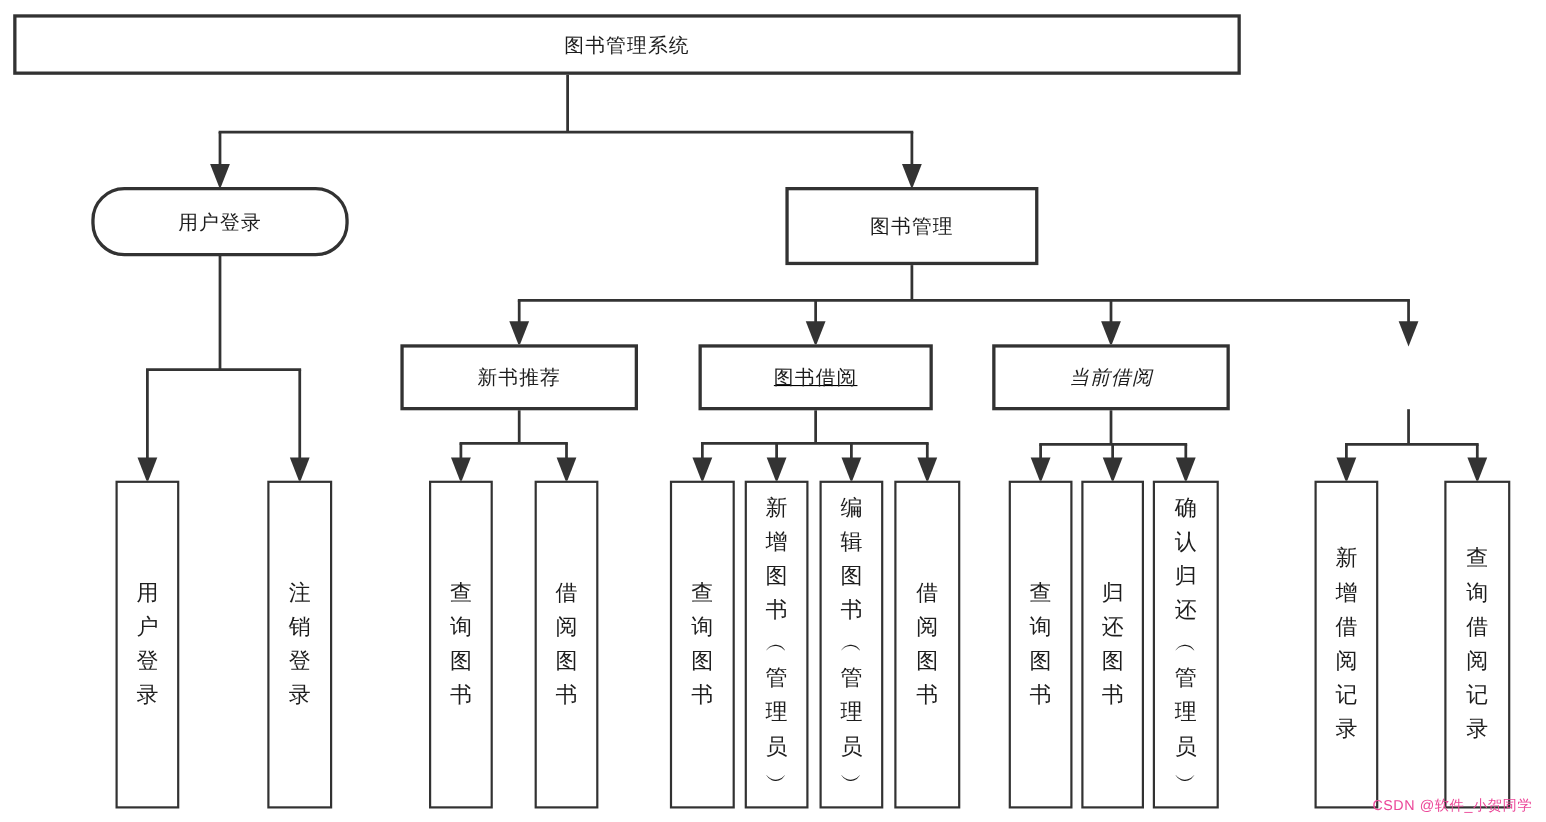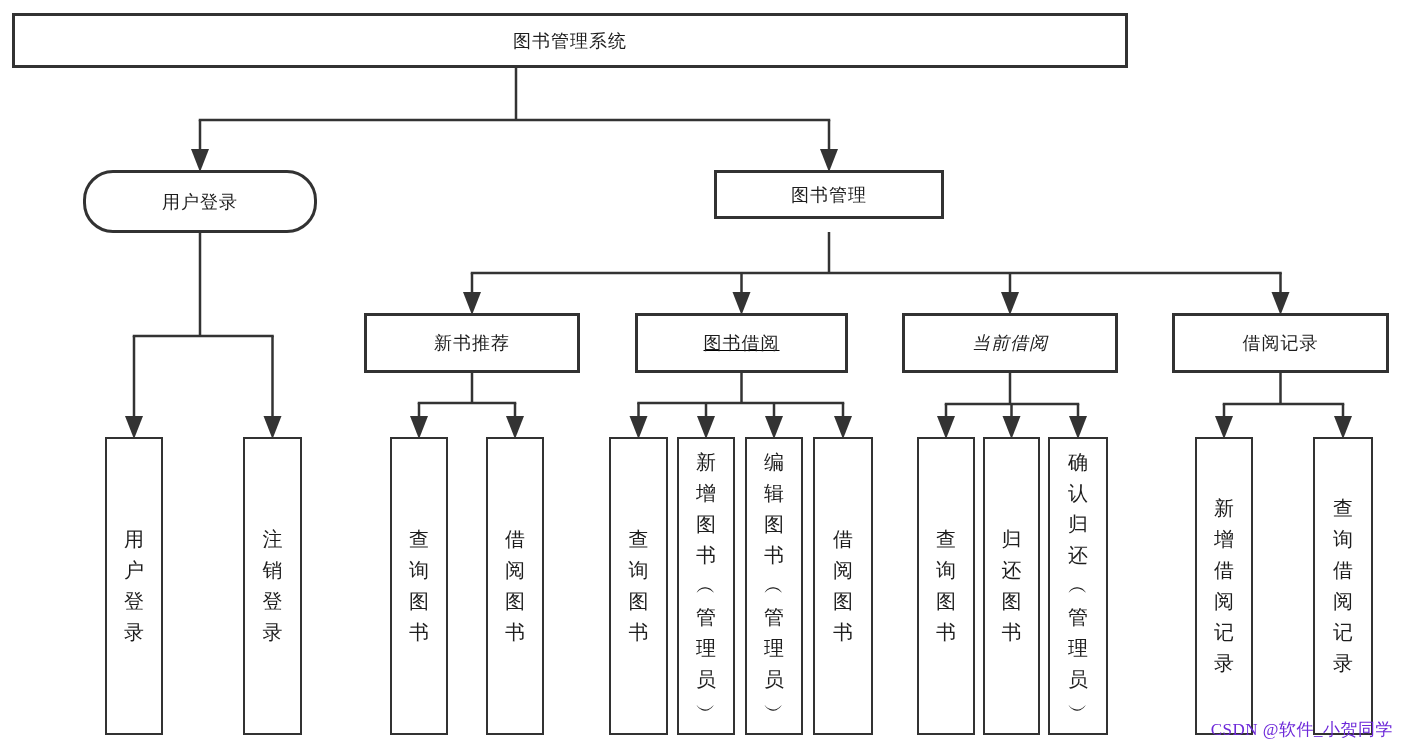--- a/index.html
+++ b/index.html
@@ -31,25 +31,24 @@
   }
   .node.v .label{
     display:flex;flex-direction:column;align-items:center;justify-content:center;
     font-size:20px;line-height:31px;letter-spacing:0;
   }
   .node.v .label .char{display:block;height:31px;text-align:center;}
   .watermark{
     position:absolute;
     right:12px;bottom:6px;
     z-index:3;
-    font-size:17px;
-    color:#6d28d9;
+    font-size:13px;
+    color:#ec4899;
     letter-spacing:0.5px;
     white-space:nowrap;
-    font-family:Liberation Serif, serif;
   }
 </style>
 </head>
 <body>
 
 <div class="canvas">
   <svg class="wires" viewBox="0 0 1405 747" xmlns="http://www.w3.org/2000/svg">
       <line x1="516" y1="67" x2="516" y2="120" stroke="#333333" stroke-width="2.5"></line>
       <line x1="198.75" y1="120" x2="830.25" y2="120" stroke="#333333" stroke-width="2.5"></line>
       <line x1="200" y1="120" x2="200" y2="152" stroke="#333333" stroke-width="2.5"></line>
@@ -103,34 +102,31 @@
       <line x1="1343" y1="404" x2="1343" y2="419" stroke="#333333" stroke-width="2.5"></line>
       <polygon points="1334,416 1352,416 1343,439" fill="#333333"></polygon>
     </svg>
   <div class="nodes">
       <div class="node h" style="left: 12px; top: 13px; width: 1116px; height: 55px;">
         <span class="label">图书管理系统</span>
       </div>
       <div class="node h" style="left: 83px; top: 170px; width: 234px; height: 63px; border-radius: 30px;">
         <span class="label">用户登录</span>
       </div>
-      <div class="node h" style="left: 714px; top: 170px; width: 230px; height: 49px;">
+      <div class="node h" style="left: 714px; top: 170px; width: 230px; height: 71px;">
         <span class="label">图书管理</span>
       </div>
       <div class="node h" style="left: 364px; top: 313px; width: 216px; height: 60px;">
         <span class="label">新书推荐</span>
       </div>
       <div class="node h" style="left: 635px; top: 313px; width: 213px; height: 60px; text-decoration: underline;">
         <span class="label">图书借阅</span>
       </div>
       <div class="node h" style="left: 902px; top: 313px; width: 216px; height: 60px; font-style: italic;">
         <span class="label">当前借阅</span>
-      </div>
-      <div class="node h" style="left: 1172px; top: 313px; width: 217px; height: 60px;">
-        <span class="label">借阅记录</span>
       </div>
       <div class="node v" style="left: 105px; top: 437px; width: 58px; height: 298px;">
         <span class="label">
           <span class="char">用</span>
           <span class="char">户</span>
           <span class="char">登</span>
           <span class="char">录</span>
         </span>
       </div>
       <div class="node v" style="left: 243px; top: 437px; width: 59px; height: 298px;">

